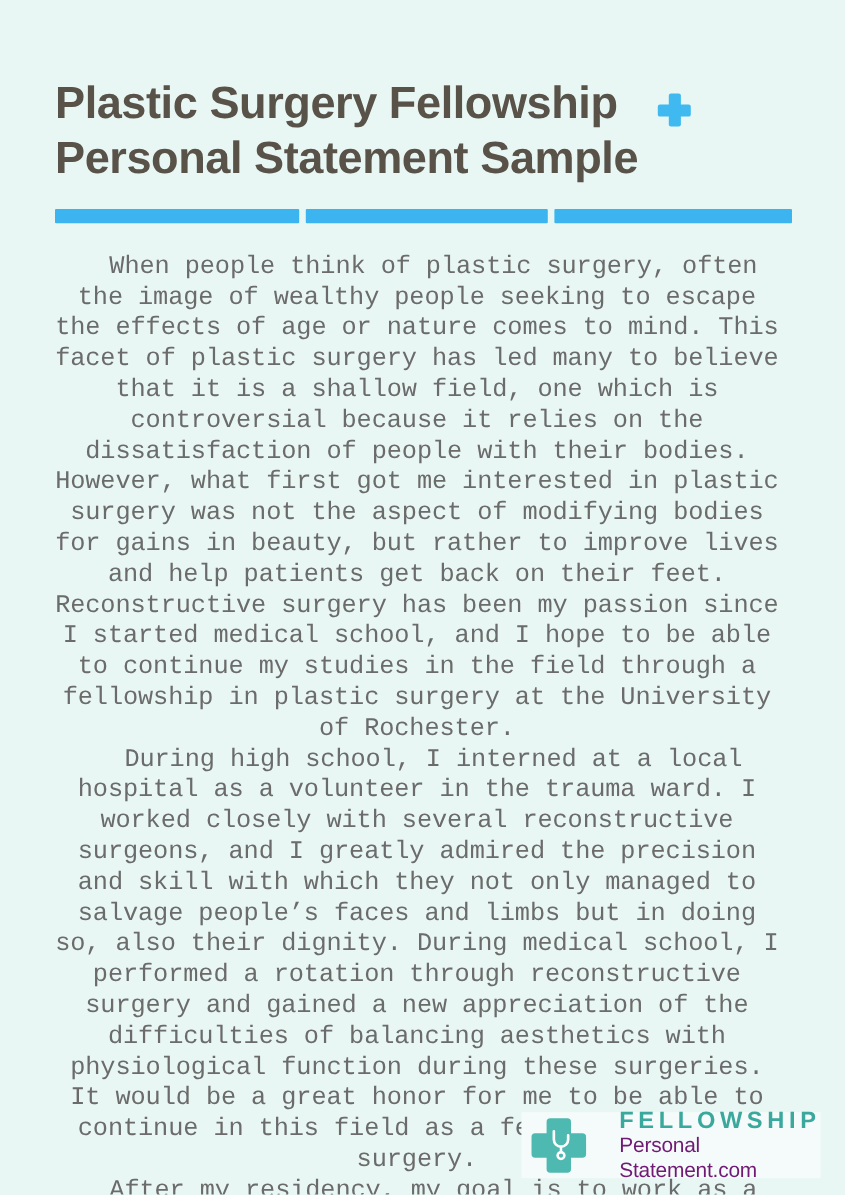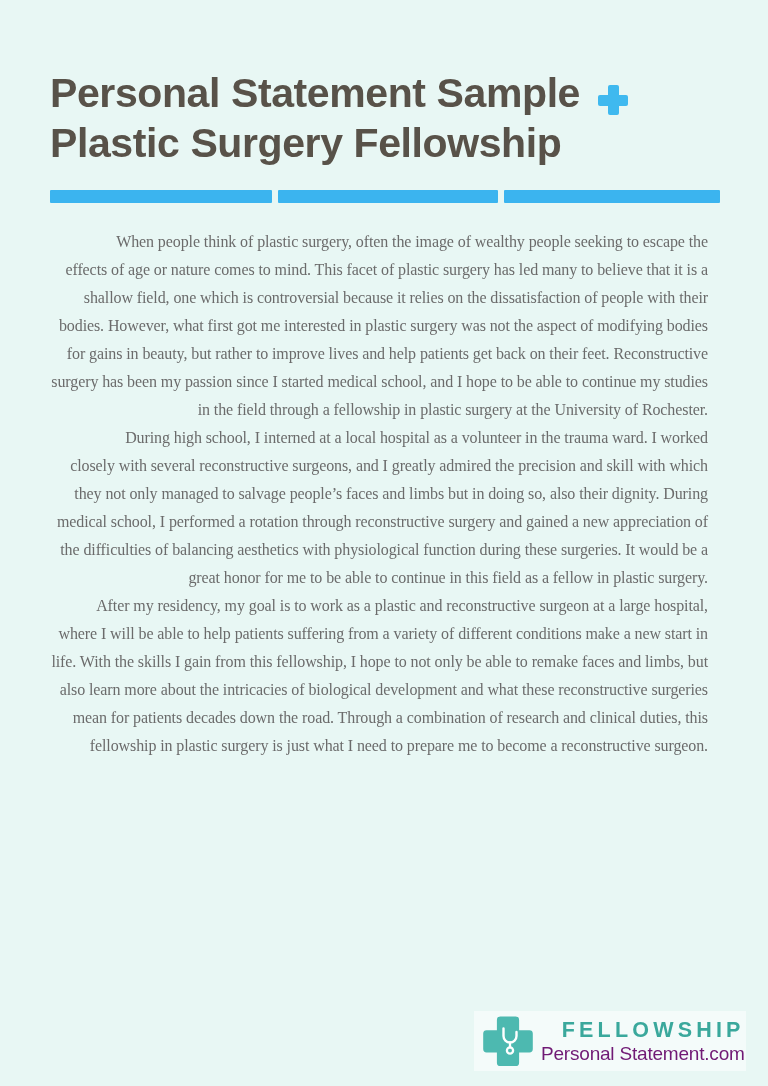--- a/index.html
+++ b/index.html
@@ -99,26 +99,26 @@
   
   .content {
     position: absolute;
     left: 50px;
     top: 228px;
     width: 658px;
   }
 
   .content p {
     margin: 0;
-    font-family: Liberation Serif, serif;
-    font-size: 16px;
+    font-family: Liberation Mono, monospace;
+    font-size: 23px;
     line-height: 28px;
     color: #6b6b6b;
     text-indent: 30px;
-    text-align: right;
+    text-align: center;
     letter-spacing: -0.1px;
   }
 
   
   .logo {
     position: absolute;
     left: 474px;
     top: 1011px;
     width: 272px;
     height: 60px;
@@ -130,25 +130,24 @@
   }
 
   .logo-mark {
     width: 56px;
     height: 54px;
     position: relative;
     flex: 0 0 auto;
   }
 
   .logo-text {
-    margin-left: 5px;
+    margin-left: 27px;
     display: flex;
     flex-direction: column;
     justify-content: center;
-    align-items: flex-end;
   }
 
   .logo-title {
     font-family: "Liberation Sans", sans-serif;
     font-size: 21.5px;
     font-weight: bold;
     color: #3aa89c;
     letter-spacing: 4.2px;
     line-height: 24px;
   }
@@ -162,22 +161,22 @@
   }
 </style>
 </head>
 <body>
 
 <div class="page">
 
   <div class="header">
     <div class="title-row">
       <h1 class="title">
+        <span class="title-line">Plastic Surgery Fellowship</span>
         <span class="title-line">Personal Statement Sample</span>
-        <span class="title-line">Plastic Surgery Fellowship</span>
       </h1>
       <span class="plus-icon">
         <span class="bar-h"></span>
         <span class="bar-v"></span>
       </span>
     </div>
   </div>
 
   <div class="divider">
     <span class="seg seg-1"></span>

